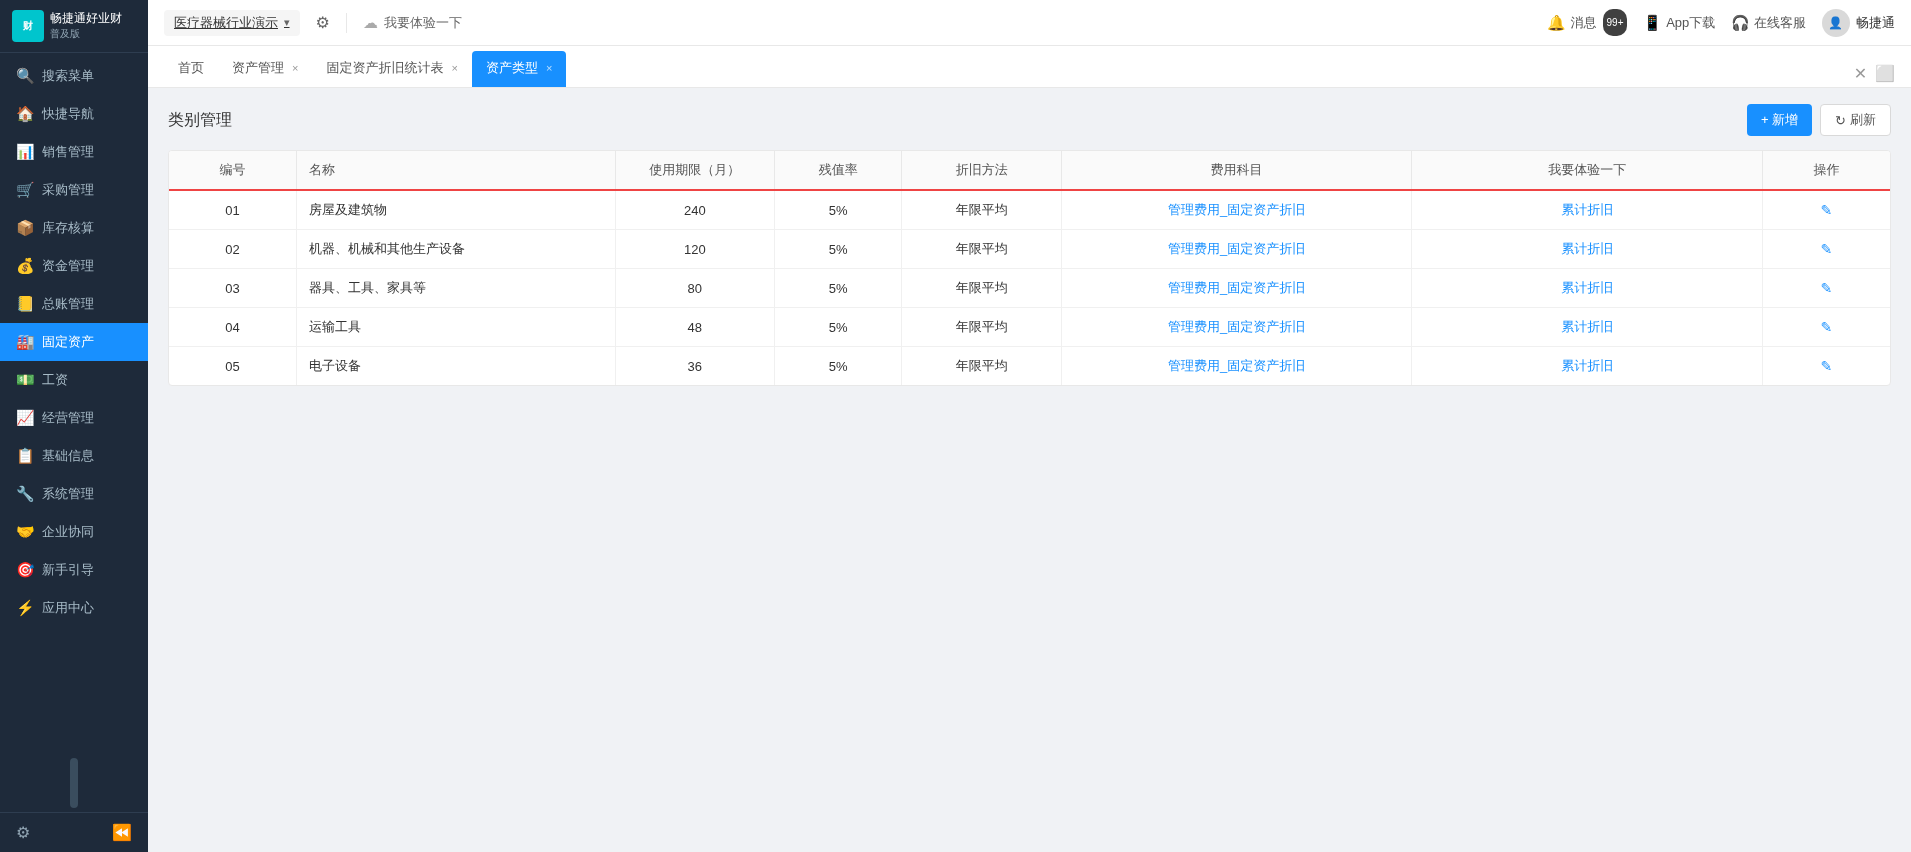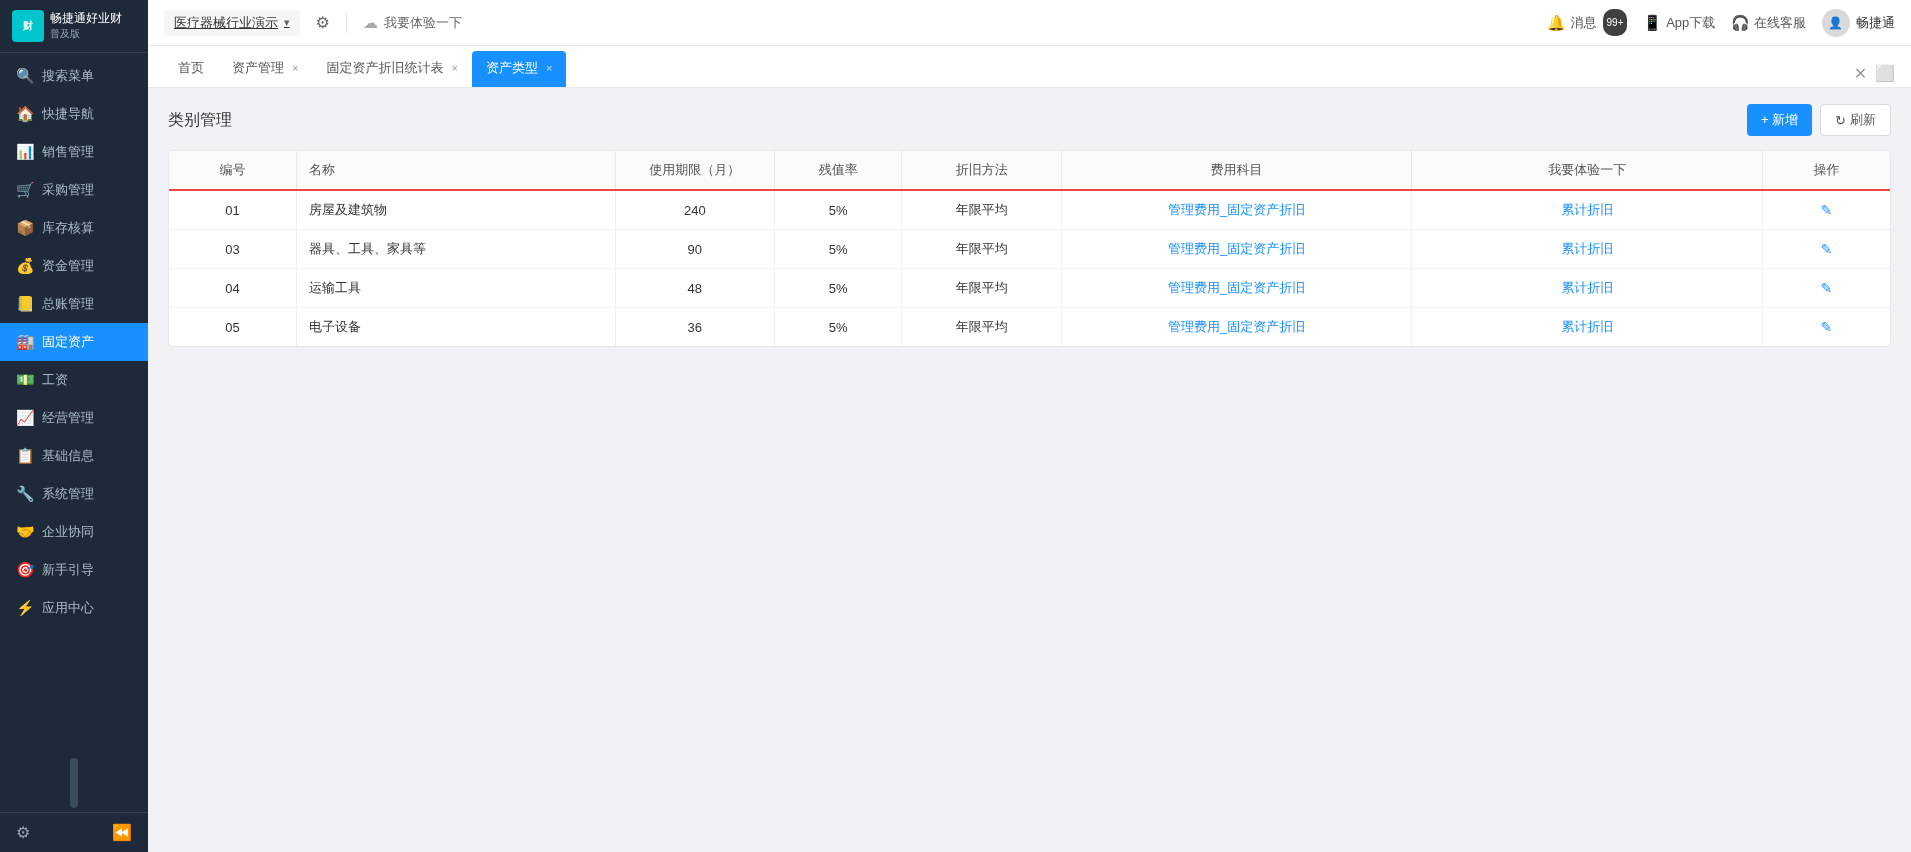--- a/index.html
+++ b/index.html
@@ -367,23 +367,33 @@
       <td class="col-code">01</td>
       <td class="col-name name-cell">房屋及建筑物</td>
       <td class="col-period">240</td>
       <td class="col-residual">5%</td>
       <td class="col-method">年限平均</td>
       <td class="col-expense link-cell">管理费用_固定资产折旧</td>
       <td class="col-cumulative link-cell">累计折旧</td>
       <td class="col-action"><span class="edit-icon">✎</span></td>
     </tr>
             <tr>
+      <td class="col-code">02</td>
+      <td class="col-name name-cell">机器、机械和其他生产设备</td>
+      <td class="col-period">120</td>
+      <td class="col-residual">5%</td>
+      <td class="col-method">年限平均</td>
+      <td class="col-expense link-cell">管理费用_固定资产折旧</td>
+      <td class="col-cumulative link-cell">累计折旧</td>
+      <td class="col-action"><span class="edit-icon">✎</span></td>
+    </tr>
+            <tr>
       <td class="col-code">03</td>
       <td class="col-name name-cell">器具、工具、家具等</td>
-      <td class="col-period">90</td>
+      <td class="col-period">80</td>
       <td class="col-residual">5%</td>
       <td class="col-method">年限平均</td>
       <td class="col-expense link-cell">管理费用_固定资产折旧</td>
       <td class="col-cumulative link-cell">累计折旧</td>
       <td class="col-action"><span class="edit-icon">✎</span></td>
     </tr>
             <tr>
       <td class="col-code">04</td>
       <td class="col-name name-cell">运输工具</td>
       <td class="col-period">48</td>

